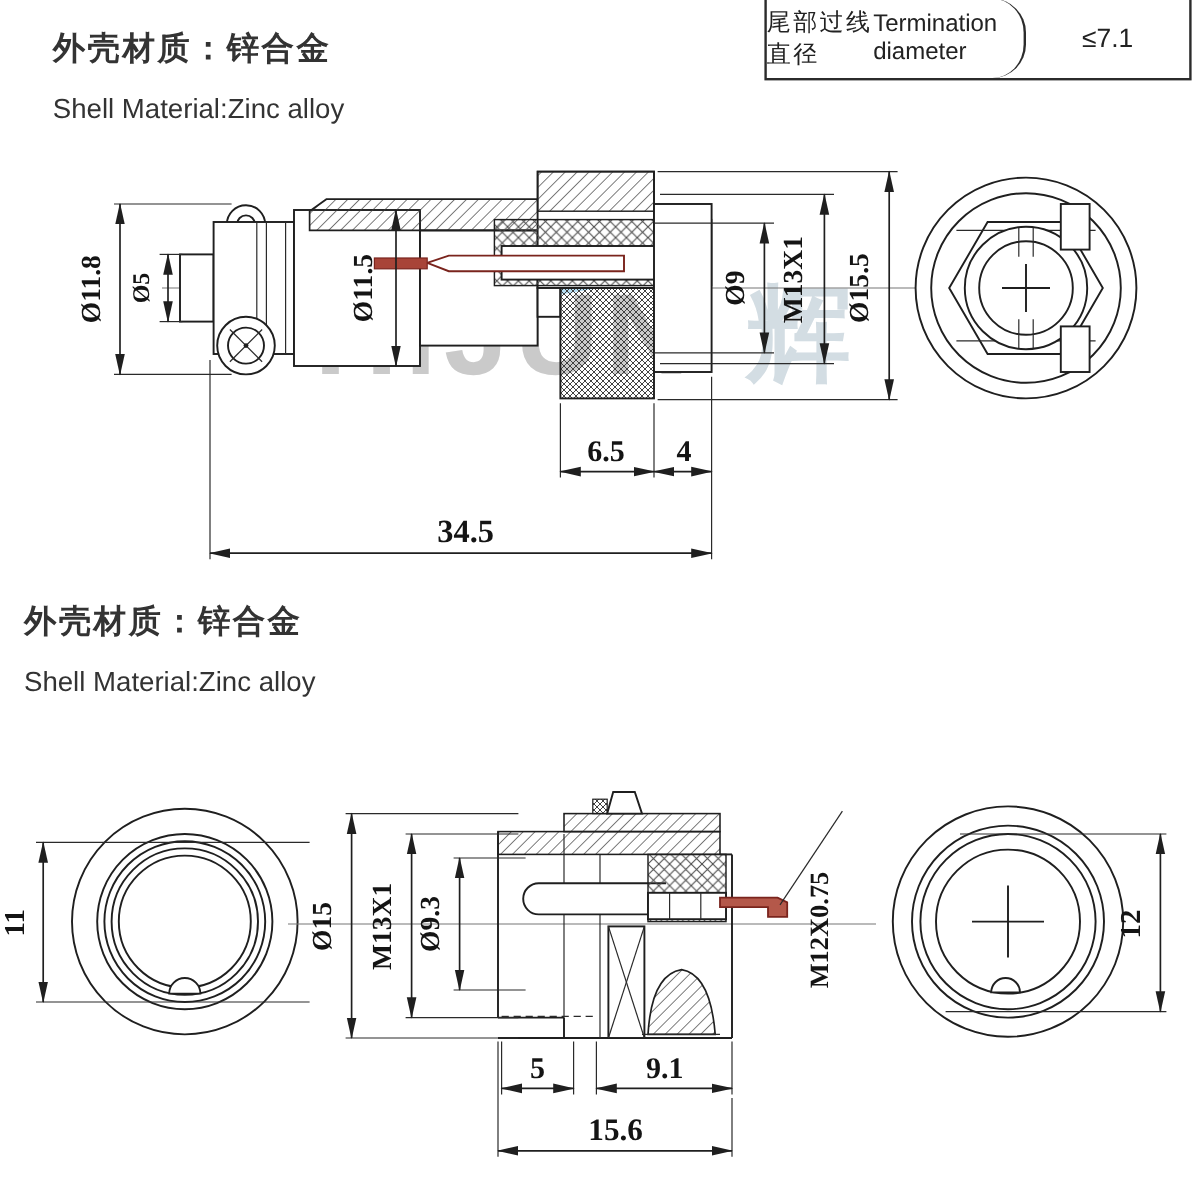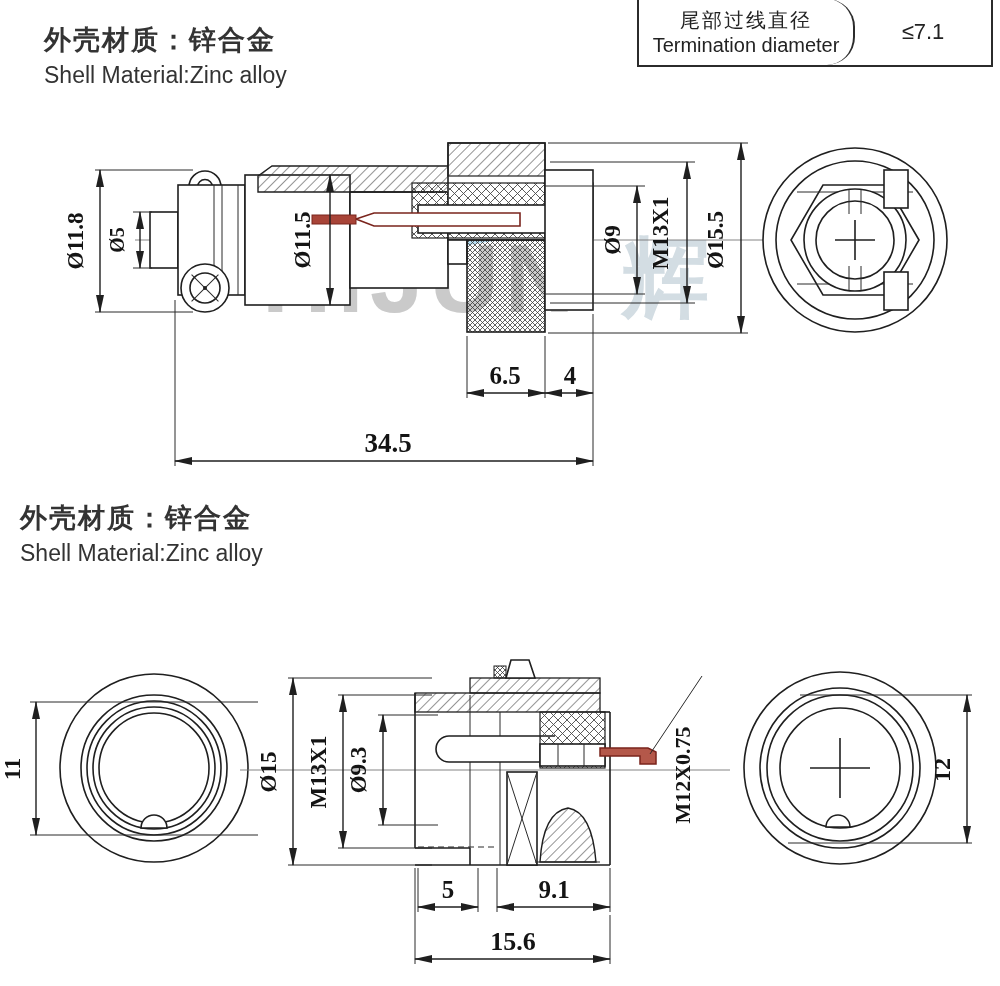--- a/index.html
+++ b/index.html
@@ -1,21 +1,21 @@
 <!DOCTYPE html>
 <html><head>
 <meta charset="utf-8">
 <style>
   html,body{margin:0;padding:0;background:#ffffff;}
   body{width:1000px;height:986px;position:relative;font-family:"Liberation Sans",sans-serif;overflow:hidden;}
   .material-block{position:absolute;color:#3a3a3a;line-height:1.25;}
   .material-cn{font-size:27px;letter-spacing:2px;font-weight:bold;color:#333;margin-top:12px;}
-  .material-en{font-size:23px;color:#333;margin-top:3px;}
+  .material-en{font-size:23px;color:#333;margin-top:18px;}
   .spec-table{position:absolute;left:637px;top:-3px;width:356px;height:70px;border:2px solid #2b2b2b;display:flex;background:#fff;box-sizing:border-box;}
-  .spec-param{width:216px;border-right:2px solid #2b2b2b;display:flex;flex-direction:column;align-items:center;justify-content:center;box-sizing:border-box;border-radius:28px;}
+  .spec-param{width:216px;border-right:2px solid #2b2b2b;display:flex;align-items:center;justify-content:center;box-sizing:border-box;border-radius:28px;}
   .spec-param-cn{font-size:20px;letter-spacing:2px;color:#222;}
   .spec-param-en{font-size:20px;color:#222;margin-top:0px;}
   .spec-value{flex:1;display:flex;align-items:center;justify-content:center;font-size:22px;color:#222;}
   svg{position:absolute;left:0;top:0;}
   .outline{fill:#ffffff;stroke:#1f1f1f;stroke-width:1.6;}
   .thin{stroke:#2a2a2a;stroke-width:1;fill:none;}
   .ext{stroke:#2a2a2a;stroke-width:1;}
   .dimline{stroke:#1f1f1f;stroke-width:1.4;marker-start:url(#arr);marker-end:url(#arr);}
   .center{stroke:#777;stroke-width:0.9;}
   text.dim{font-family:"Liberation Serif","DejaVu Serif",serif;font-weight:bold;fill:#141414;}

